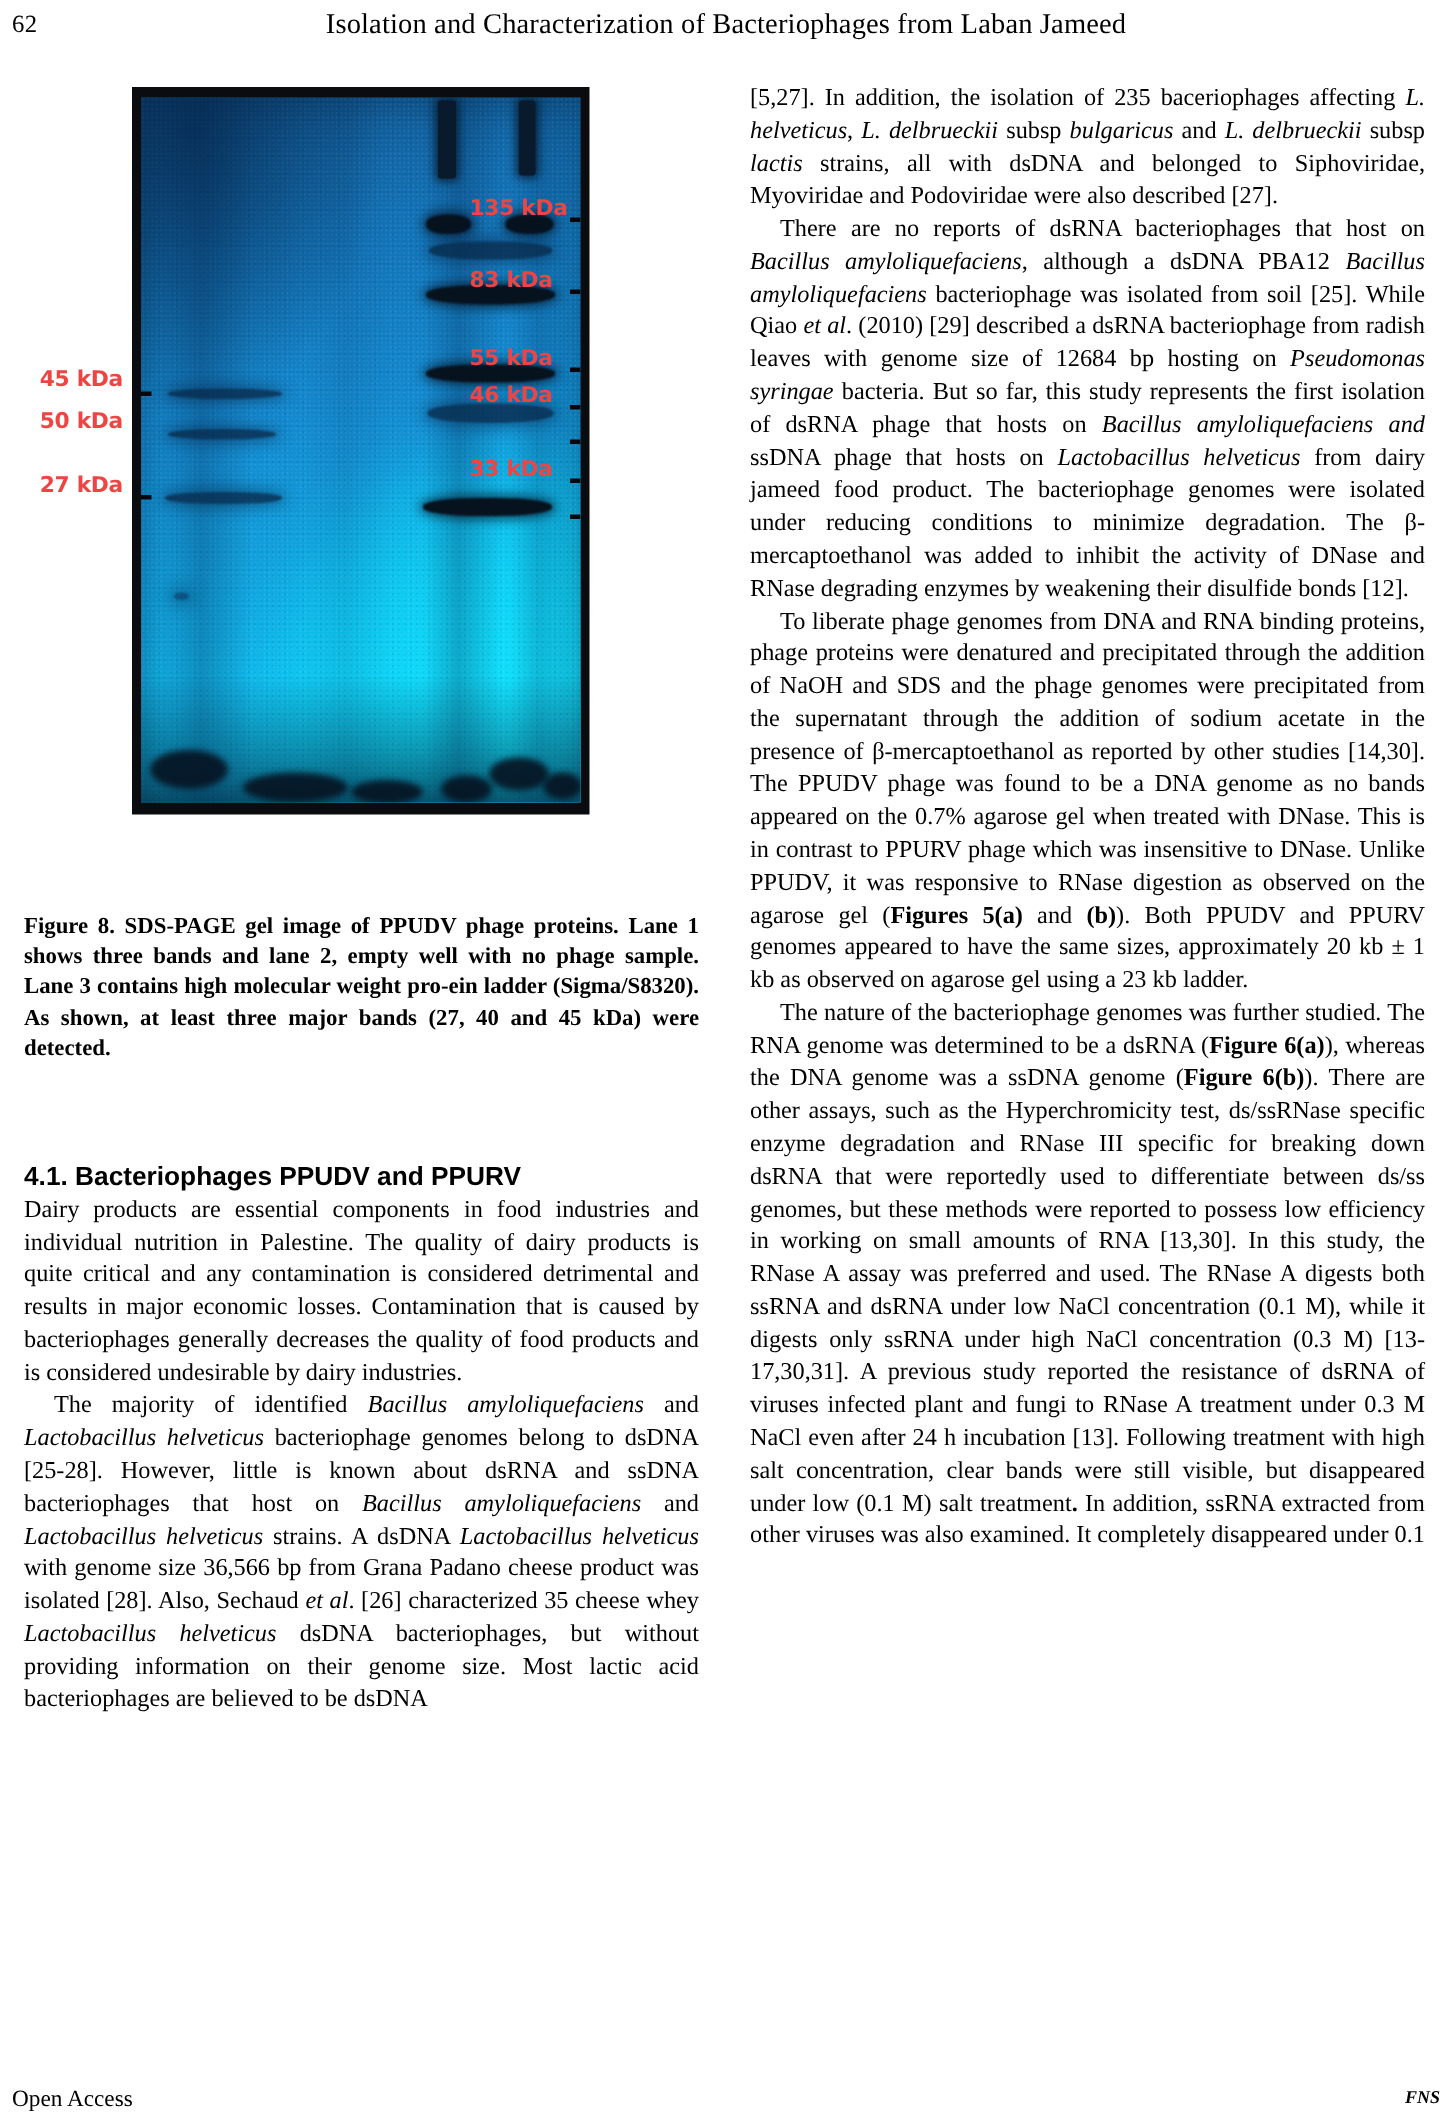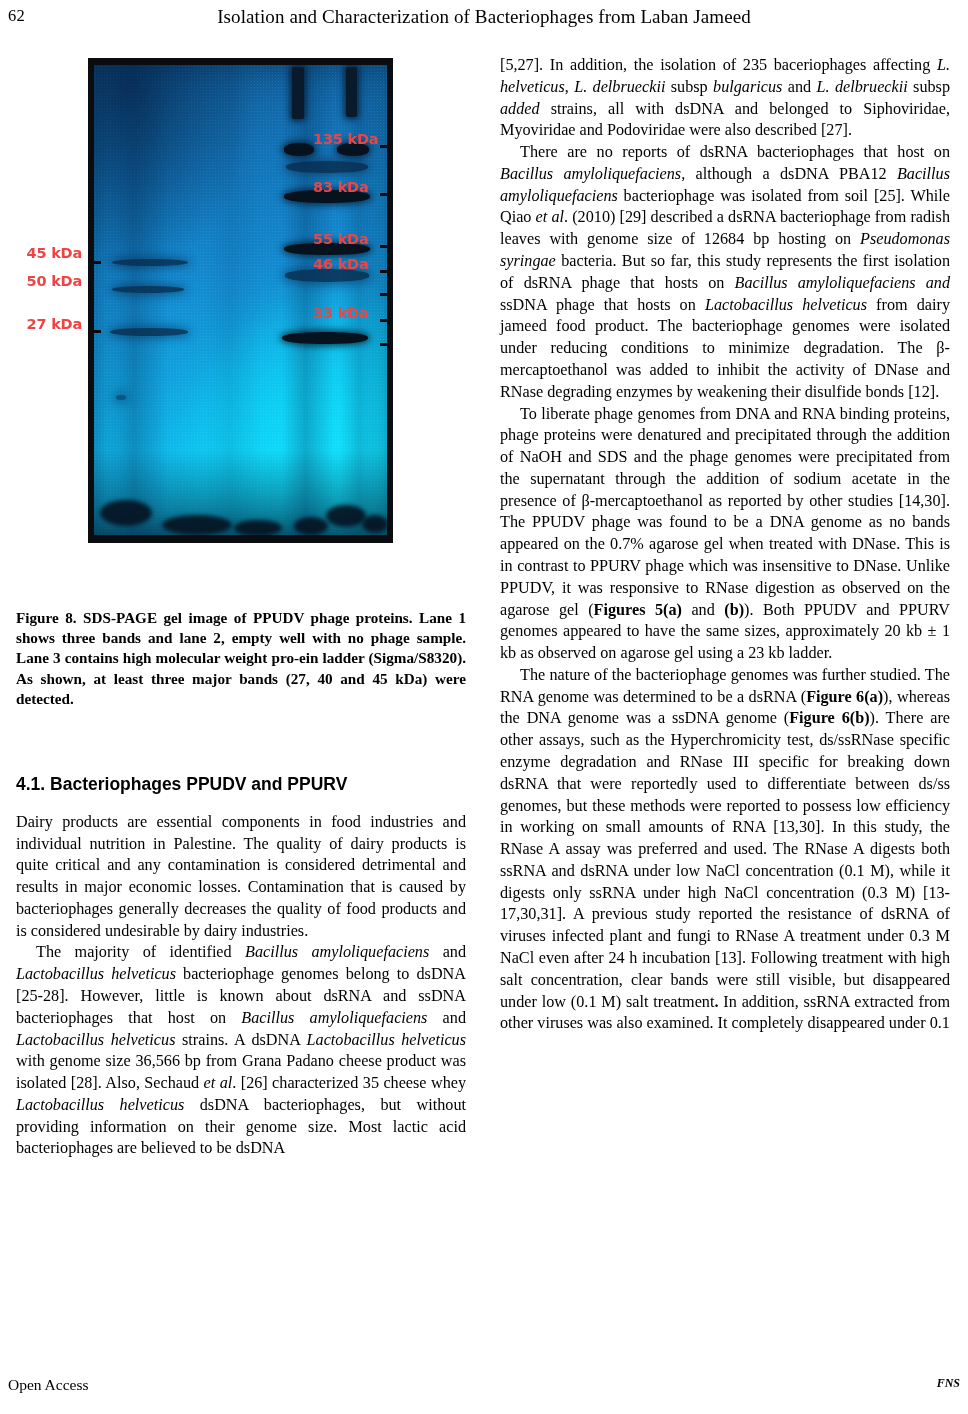--- a/index.html
+++ b/index.html
@@ -211,21 +211,21 @@
   }
   h3.h-sub .cont { display: block; padding-left: 42px; }
 
   i, .it { font-style: italic; }
   b, .bd { font-weight: bold; }
 
   
   .footer {
     position: absolute;
     left: 0;
-    bottom: 16px;
+    bottom: 1px;
     width: 968px;
     height: 22px;
   }
   .footer .oa {
     position: absolute;
     left: 8px;
     top: 0;
     font-size: 15.5px;
   }
   .footer .jr {
@@ -311,34 +311,34 @@
   </div>
 
   <div class="caption">
     <span>Figure 8.</span><span> SDS-PAGE gel image of PPUDV phage proteins. Lane 1 shows three bands and lane 2, empty well with no phage sample. Lane 3 contains high molecular weight pro-ein ladder (Sigma/S8320). As shown, at least three major bands (27, 40 and 45 kDa) were detected.</span>
   </div>
 
   <div style="position:absolute;left:8px;top:718px;width:450px;">
 
 
 
-    <h3 class="h-sub" style="margin-bottom:16px;">
+    <h3 class="h-sub" style="">
       <span>4.1. Bacteriophages PPUDV and PPURV</span>
     </h3>
 
     <p class="body">Dairy products are essential components in food industries and individual nutrition in Palestine. The quality of dairy products is quite critical and any contamination is considered detrimental and results in major economic losses. Contamination that is caused by bacteriophages generally decreases the quality of food products and is considered undesirable by dairy industries.</p>
 
 
     <p class="body indent">The majority of identified <i>Bacillus amyloliquefaciens</i> and <i>Lactobacillus helveticus</i> bacteriophage genomes belong to dsDNA [25-28]. However, little is known about dsRNA and ssDNA bacteriophages that host on <i>Bacillus amyloliquefaciens</i> and <i>Lactobacillus helveticus</i> strains. A dsDNA <i>Lactobacillus helveticus</i> with genome size 36,566 bp from Grana Padano cheese product was isolated [28]. Also, Sechaud <i>et al</i>. [26] characterized 35 cheese whey <i>Lactobacillus helveticus</i> dsDNA bacteriophages, but without providing information on their genome size. Most lactic acid bacteriophages are believed to be dsDNA</p>
   </div>
 </div>
 
 <div class="col col-right">
 
-  <p class="body">[5,27]. In addition, the isolation of 235 baceriophages affecting <i>L. helveticus</i>, <i>L. delbrueckii</i> subsp <i>bulgaricus</i> and <i>L. delbrueckii</i> subsp <i>added</i> strains, all with dsDNA and belonged to Siphoviridae, Myoviridae and Podoviridae were also described [27].</p>
+  <p class="body">[5,27]. In addition, the isolation of 235 baceriophages affecting <i>L. helveticus</i>, <i>L. delbrueckii</i> subsp <i>bulgaricus</i> and <i>L. delbrueckii</i> subsp <i>lactis</i> strains, all with dsDNA and belonged to Siphoviridae, Myoviridae and Podoviridae were also described [27].</p>
 
   <p class="body indent">There are no reports of dsRNA bacteriophages that host on <i>Bacillus amyloliquefaciens</i>, although a dsDNA PBA12 <i>Bacillus amyloliquefaciens</i> bacteriophage was isolated from soil [25]. While Qiao <i>et al</i>. (2010) [29] described a dsRNA bacteriophage from radish leaves with genome size of 12684 bp hosting on <i>Pseudomonas syringae</i> bacteria. But so far, this study represents the first isolation of dsRNA phage that hosts on <i>Bacillus amyloliquefaciens and</i> ssDNA phage that hosts on <i>Lactobacillus helveticus</i> from dairy jameed food product. The bacteriophage genomes were isolated under reducing conditions to minimize degradation. The β-mercaptoethanol was added to inhibit the activity of DNase and RNase degrading enzymes by weakening their disulfide bonds [12].</p>
 
   <p class="body indent">To liberate phage genomes from DNA and RNA binding proteins, phage proteins were denatured and precipitated through the addition of NaOH and SDS and the phage genomes were precipitated from the supernatant through the addition of sodium acetate in the presence of β-mercaptoethanol as reported by other studies [14,30]. The PPUDV phage was found to be a DNA genome as no bands appeared on the 0.7% agarose gel when treated with DNase. This is in contrast to PPURV phage which was insensitive to DNase. Unlike PPUDV, it was responsive to RNase digestion as observed on the agarose gel (<b>Figures 5(a)</b> and <b>(b)</b>). Both PPUDV and PPURV genomes appeared to have the same sizes, approximately 20 kb ± 1 kb as observed on agarose gel using a 23 kb ladder.</p>
 
   <p class="body indent">The nature of the bacteriophage genomes was further studied. The RNA genome was determined to be a dsRNA (<b>Figure 6(a)</b>), whereas the DNA genome was a ssDNA genome (<b>Figure 6(b)</b>). There are other assays, such as the Hyperchromicity test, ds/ssRNase specific enzyme degradation and RNase III specific for breaking down dsRNA that were reportedly used to differentiate between ds/ss genomes, but these methods were reported to possess low efficiency in working on small amounts of RNA [13,30]. In this study, the RNase A assay was preferred and used. The RNase A digests both ssRNA and dsRNA under low NaCl concentration (0.1 M), while it digests only ssRNA under high NaCl concentration (0.3 M) [13-17,30,31]. A previous study reported the resistance of dsRNA of viruses infected plant and fungi to RNase A treatment under 0.3 M NaCl even after 24 h incubation [13]. Following treatment with high salt concentration, clear bands were still visible, but disappeared under low (0.1 M) salt treatment<b>.</b> In addition, ssRNA extracted from other viruses was also examined. It completely disappeared under 0.1</p>
 </div>
 
 <div class="footer">
   <span class="oa">Open  Access</span>

